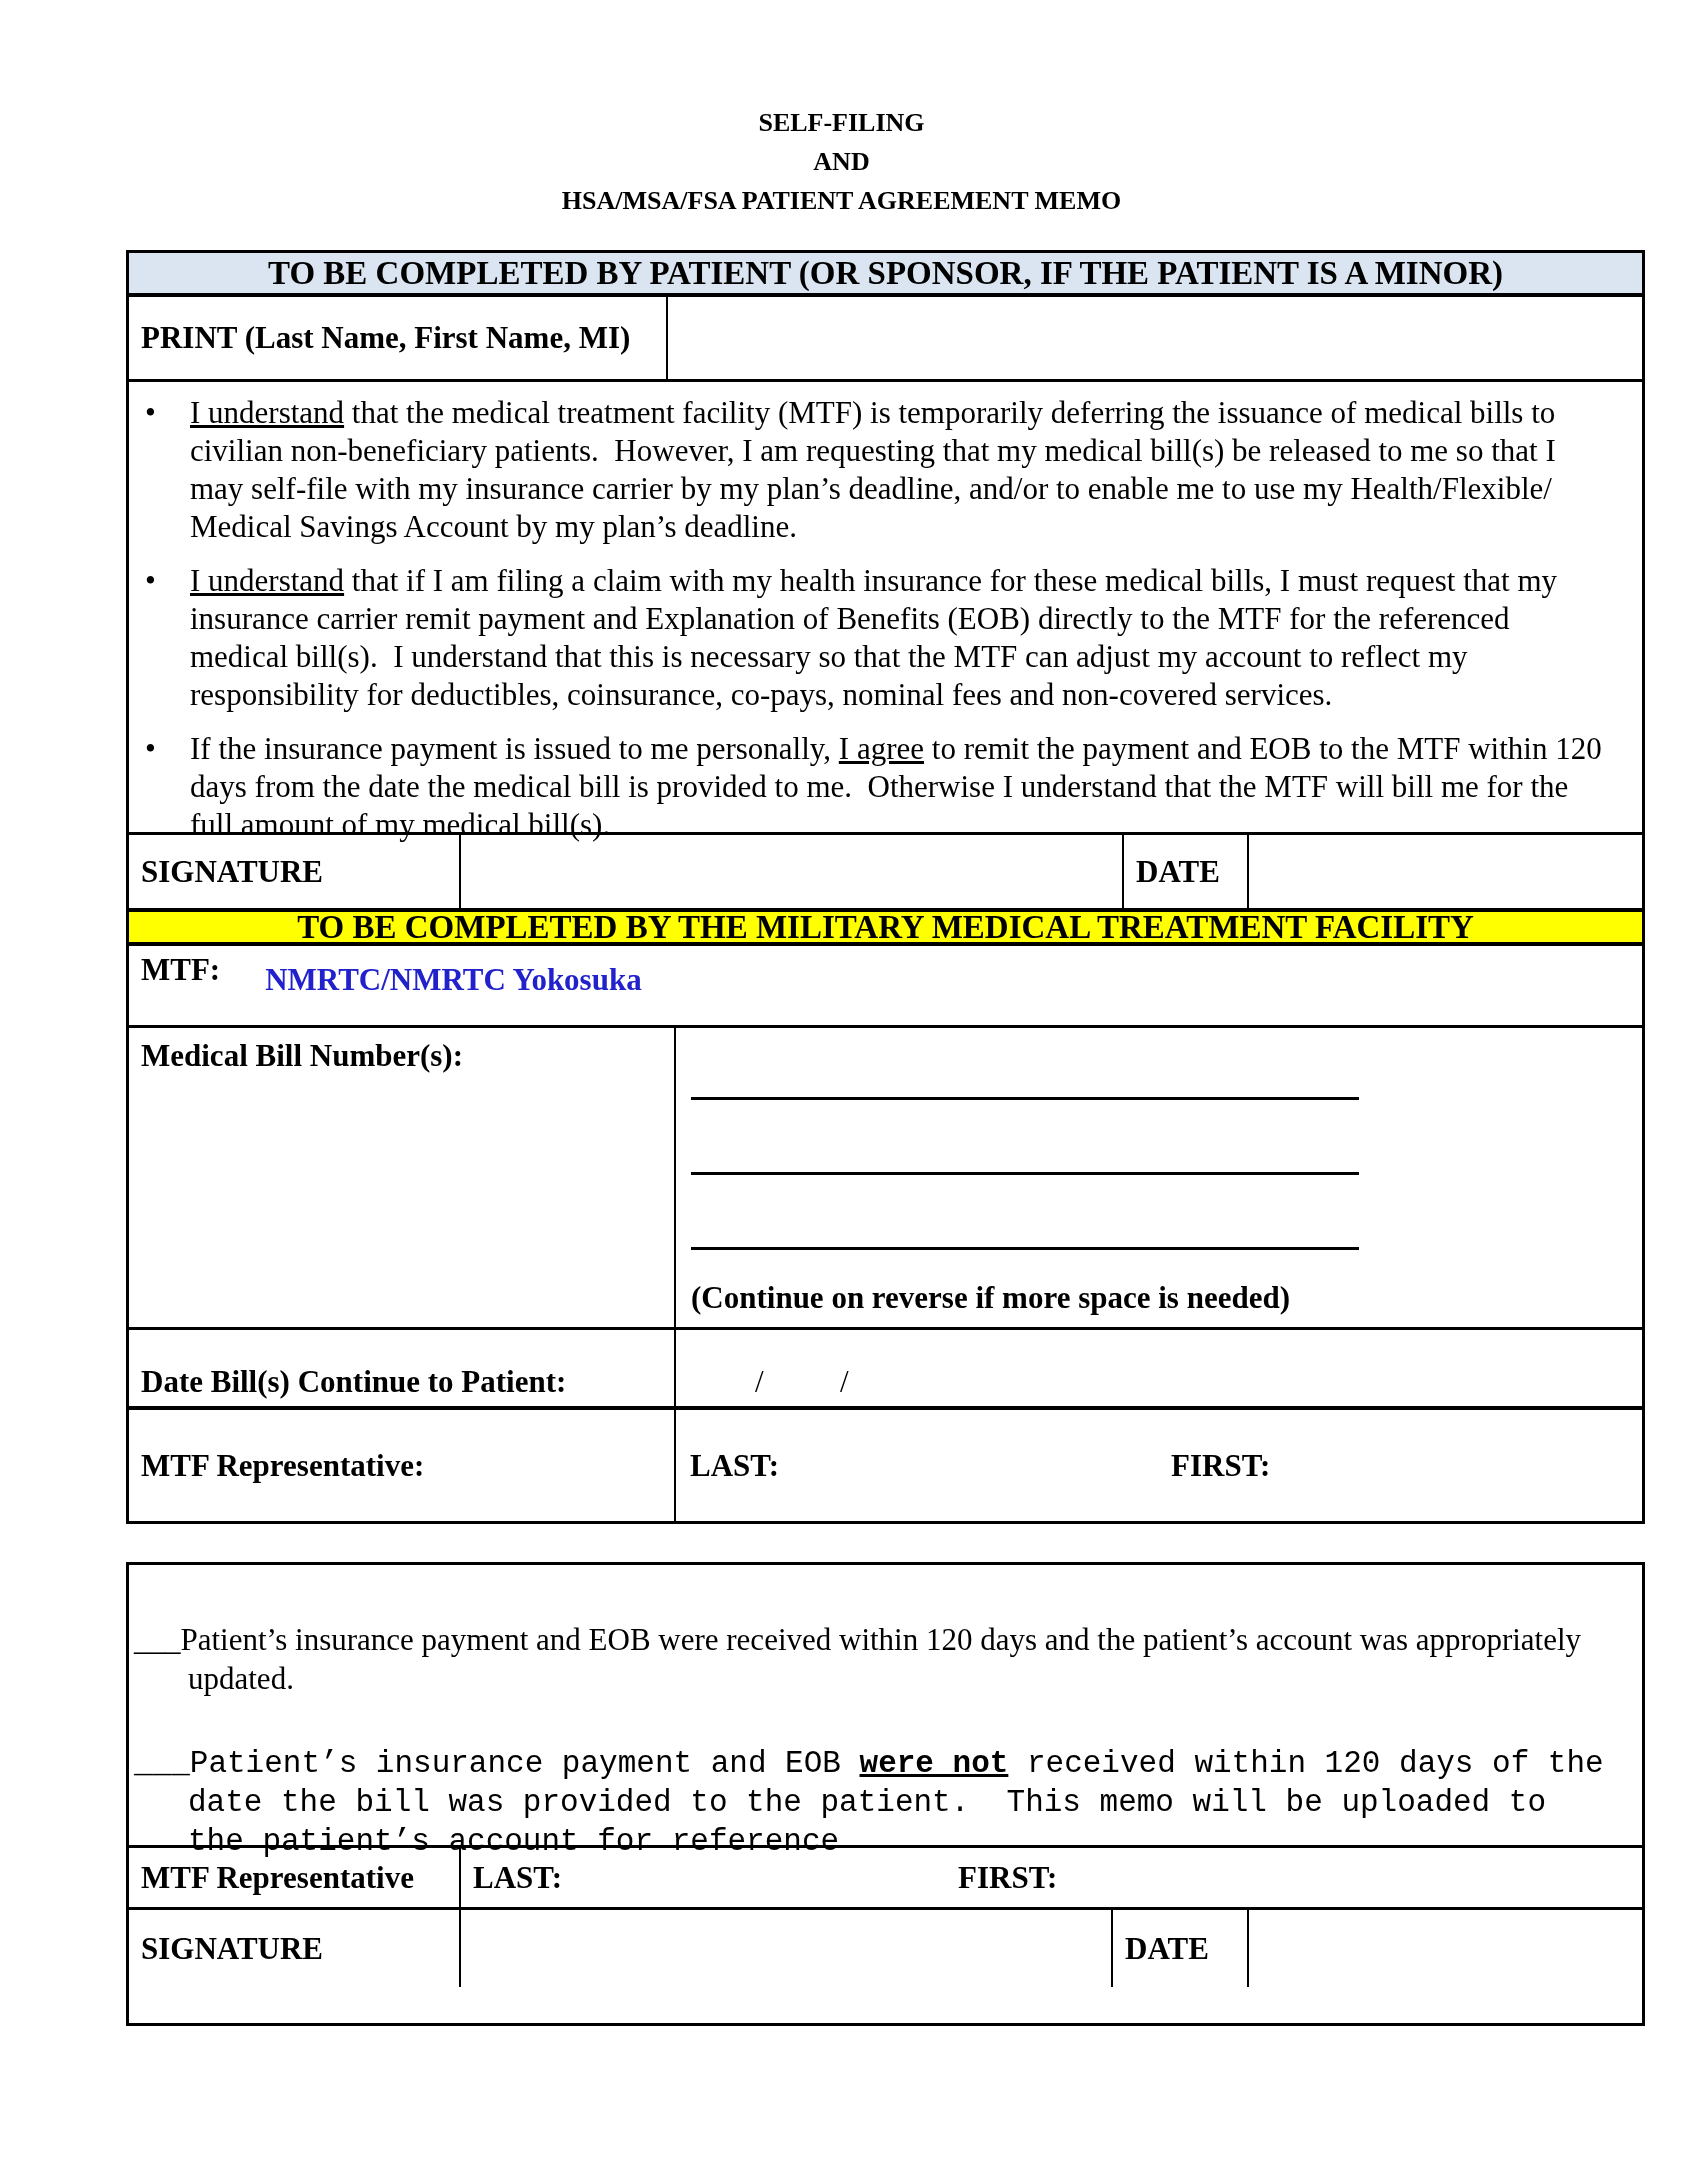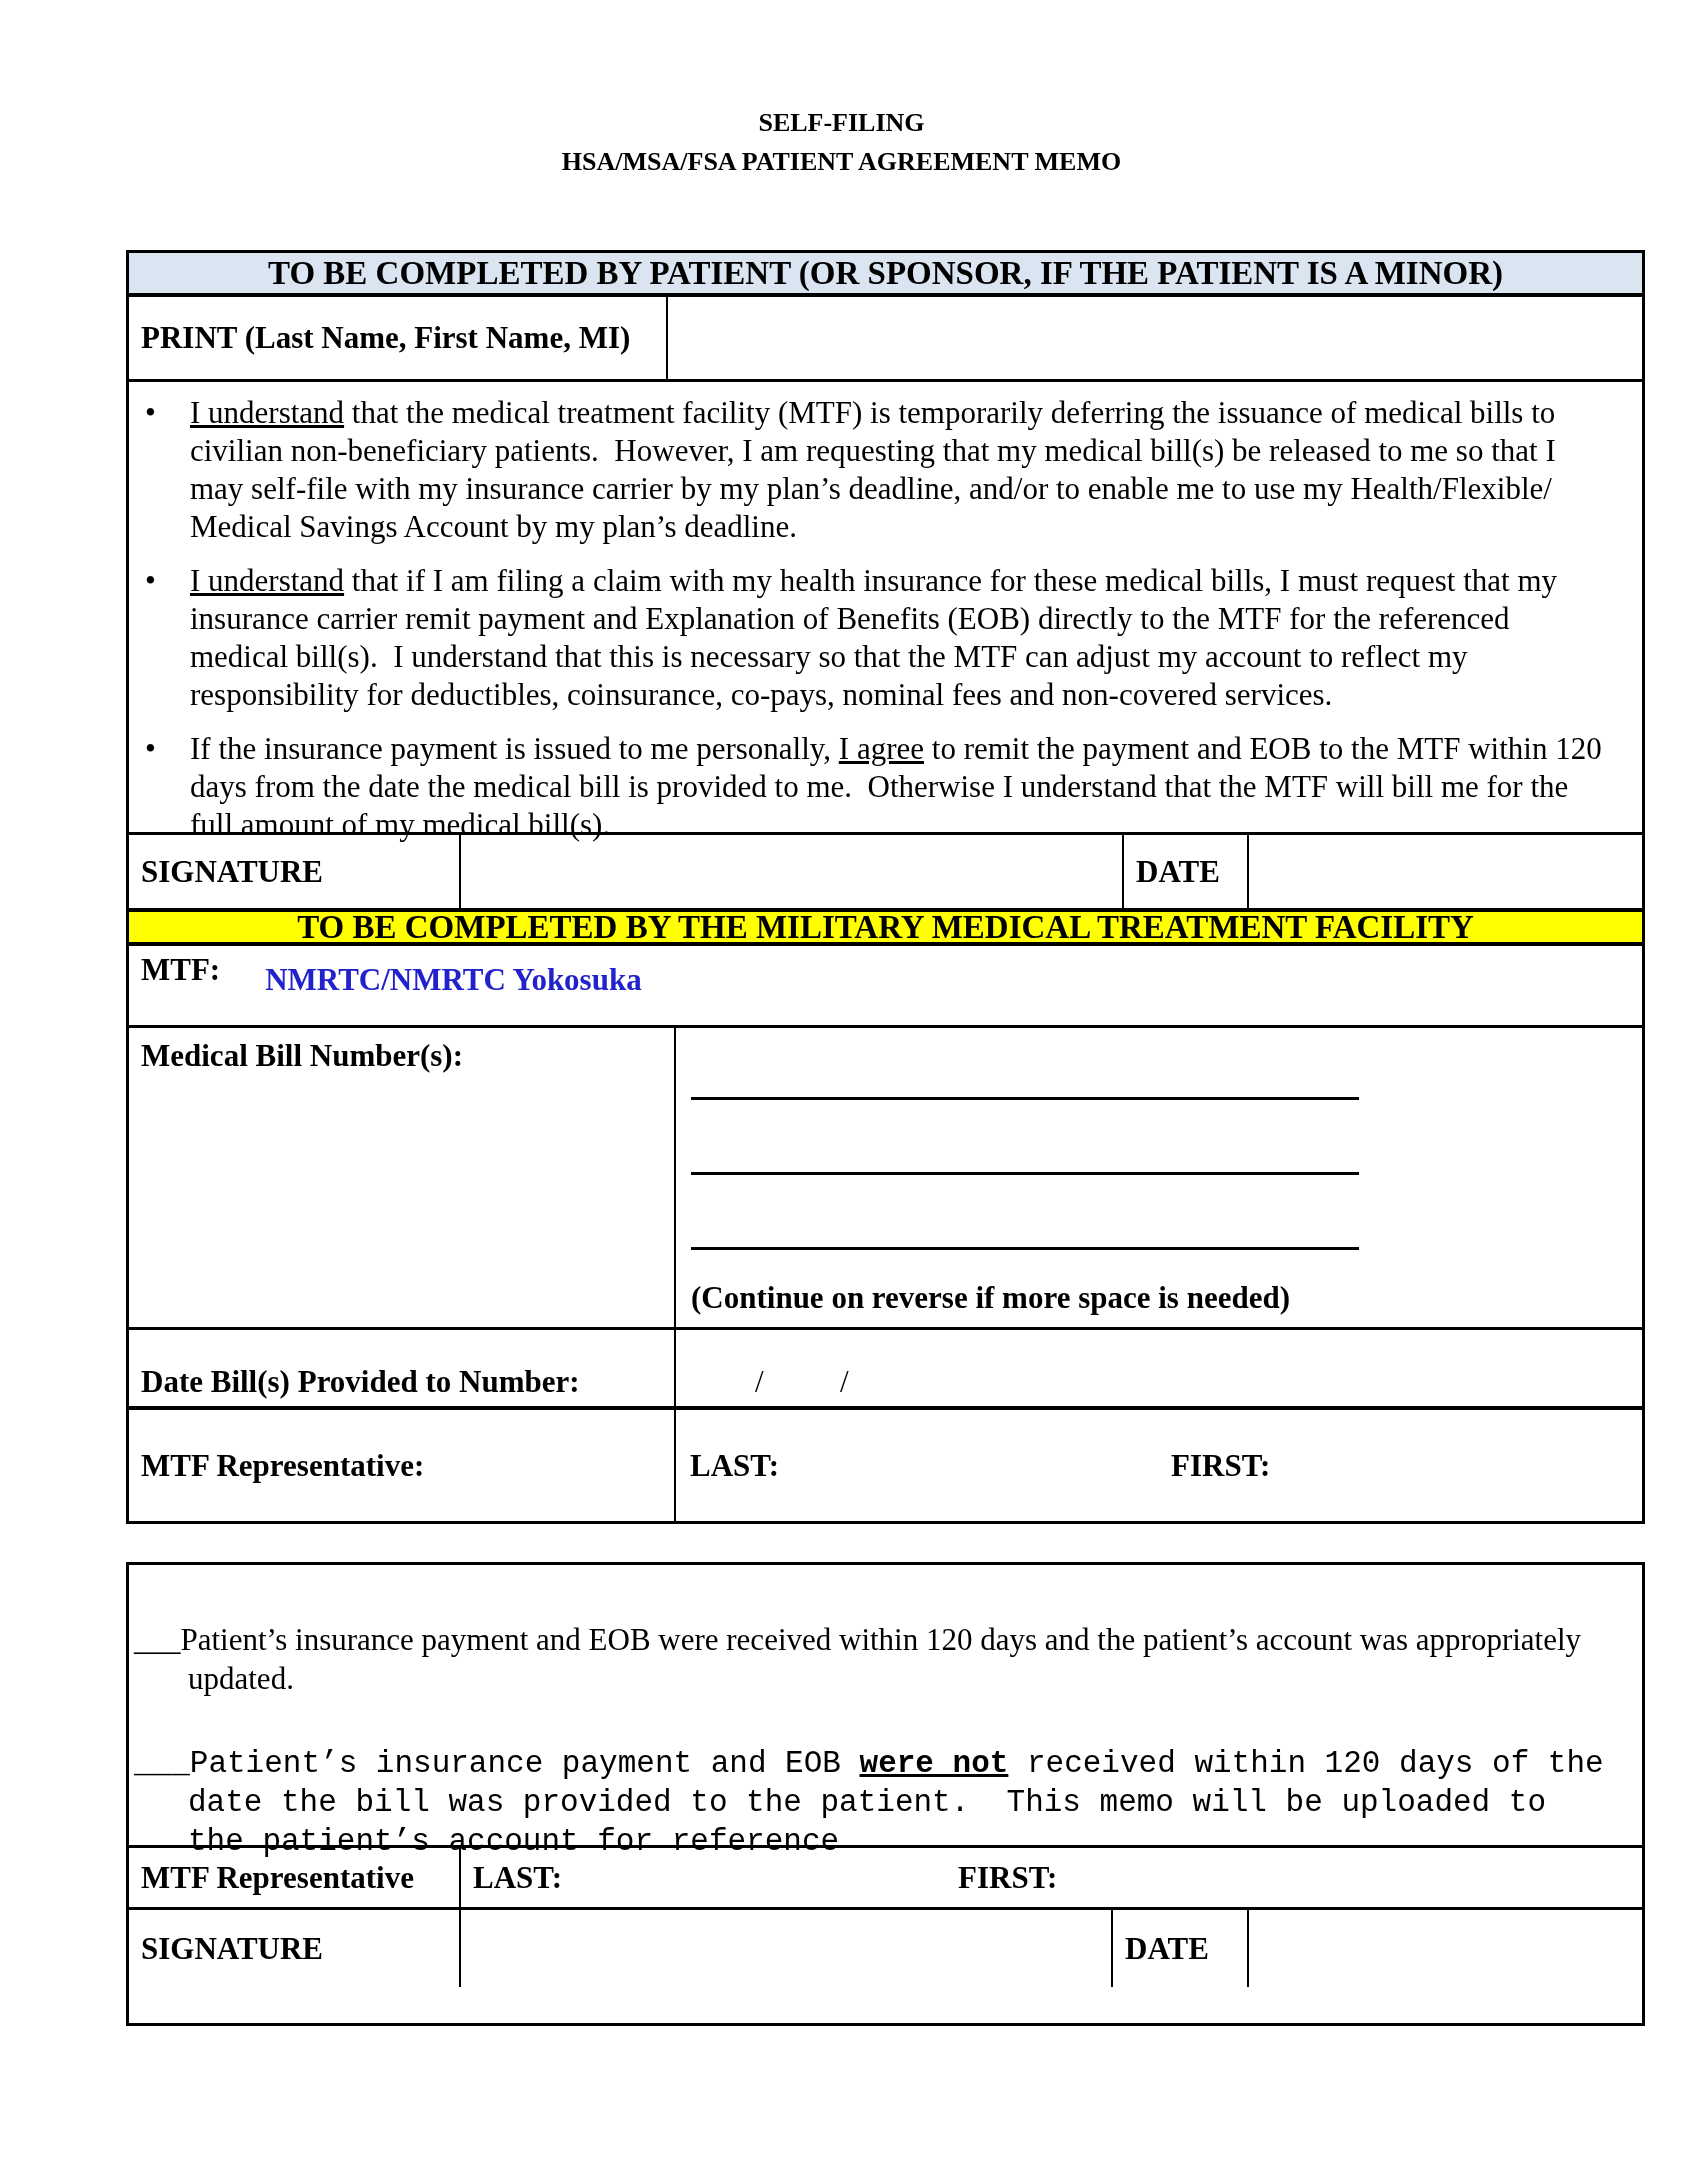--- a/index.html
+++ b/index.html
@@ -76,20 +76,21 @@
   .span-last2 { display:inline-block; width:485px; }
   .r-sig2 { height:77px; }
 </style>
 </head>
 <body>
 
 <div class="page">
 
   <div class="title-block">
     <div>SELF-FILING</div>
+    <div>AND</div>
     <div>HSA/MSA/FSA PATIENT AGREEMENT MEMO</div>
   </div>
 
   <div class="tbl t1">
 
     <div class="row hdr hdr-blue bb4">
       <div>TO BE COMPLETED BY PATIENT (OR SPONSOR, IF THE PATIENT IS A MINOR)</div>
     </div>
 
     <div class="row r-print">
@@ -135,21 +136,21 @@
       <div class="cell c-bill-label">Medical Bill Number(s):</div>
       <div class="cell c-bill-right last">
         <div class="bill-line"></div>
         <div class="bill-line"></div>
         <div class="bill-line lastline"></div>
         <div class="continue-note">(Continue on reverse if more space is needed)</div>
       </div>
     </div>
 
     <div class="row r-dateprov">
-      <div class="cell c-dp-label">Date Bill(s) Provided to Number:</div>
+      <div class="cell c-dp-label">Date Bill(s) Continue to Patient:</div>
       <div class="cell c-dp-value last">/      /</div>
     </div>
 
     <div class="row r-rep bb0">
       <div class="cell c-rep-label">MTF Representative:</div>
       <div class="cell c-rep-right last">
         <span class="span-last">LAST:</span>
           <span>FIRST:</span>
       </div>
     </div>

